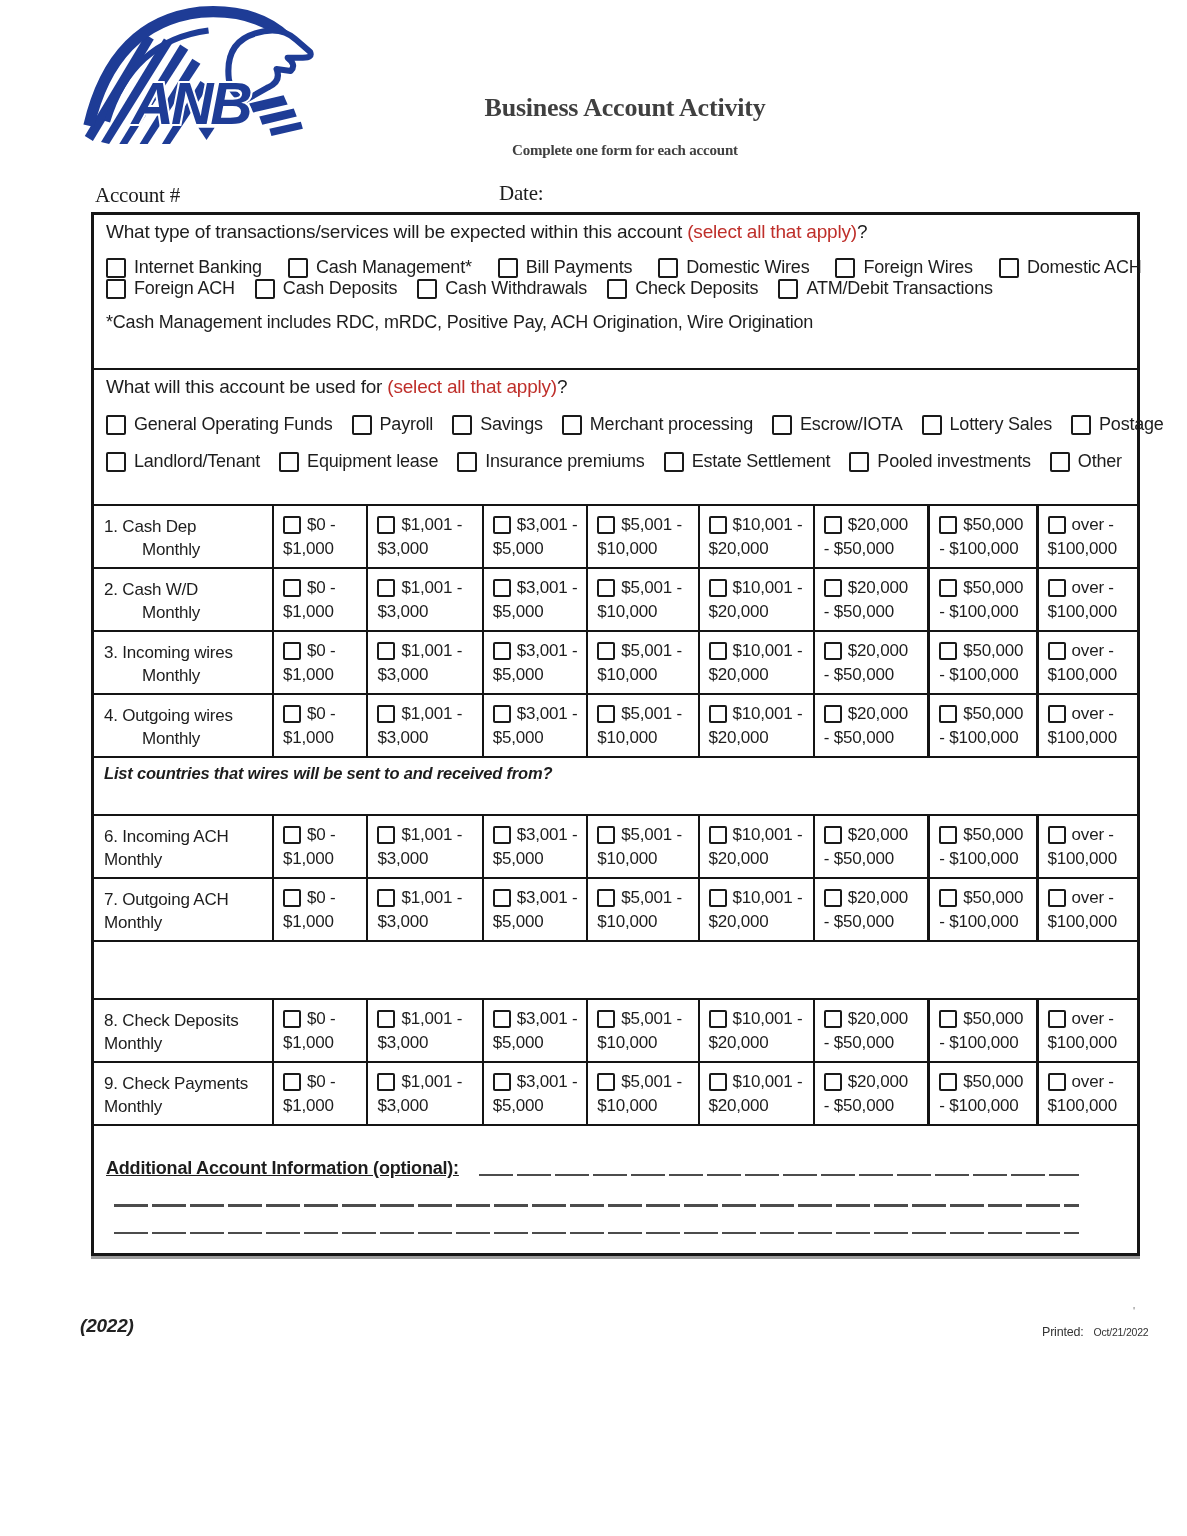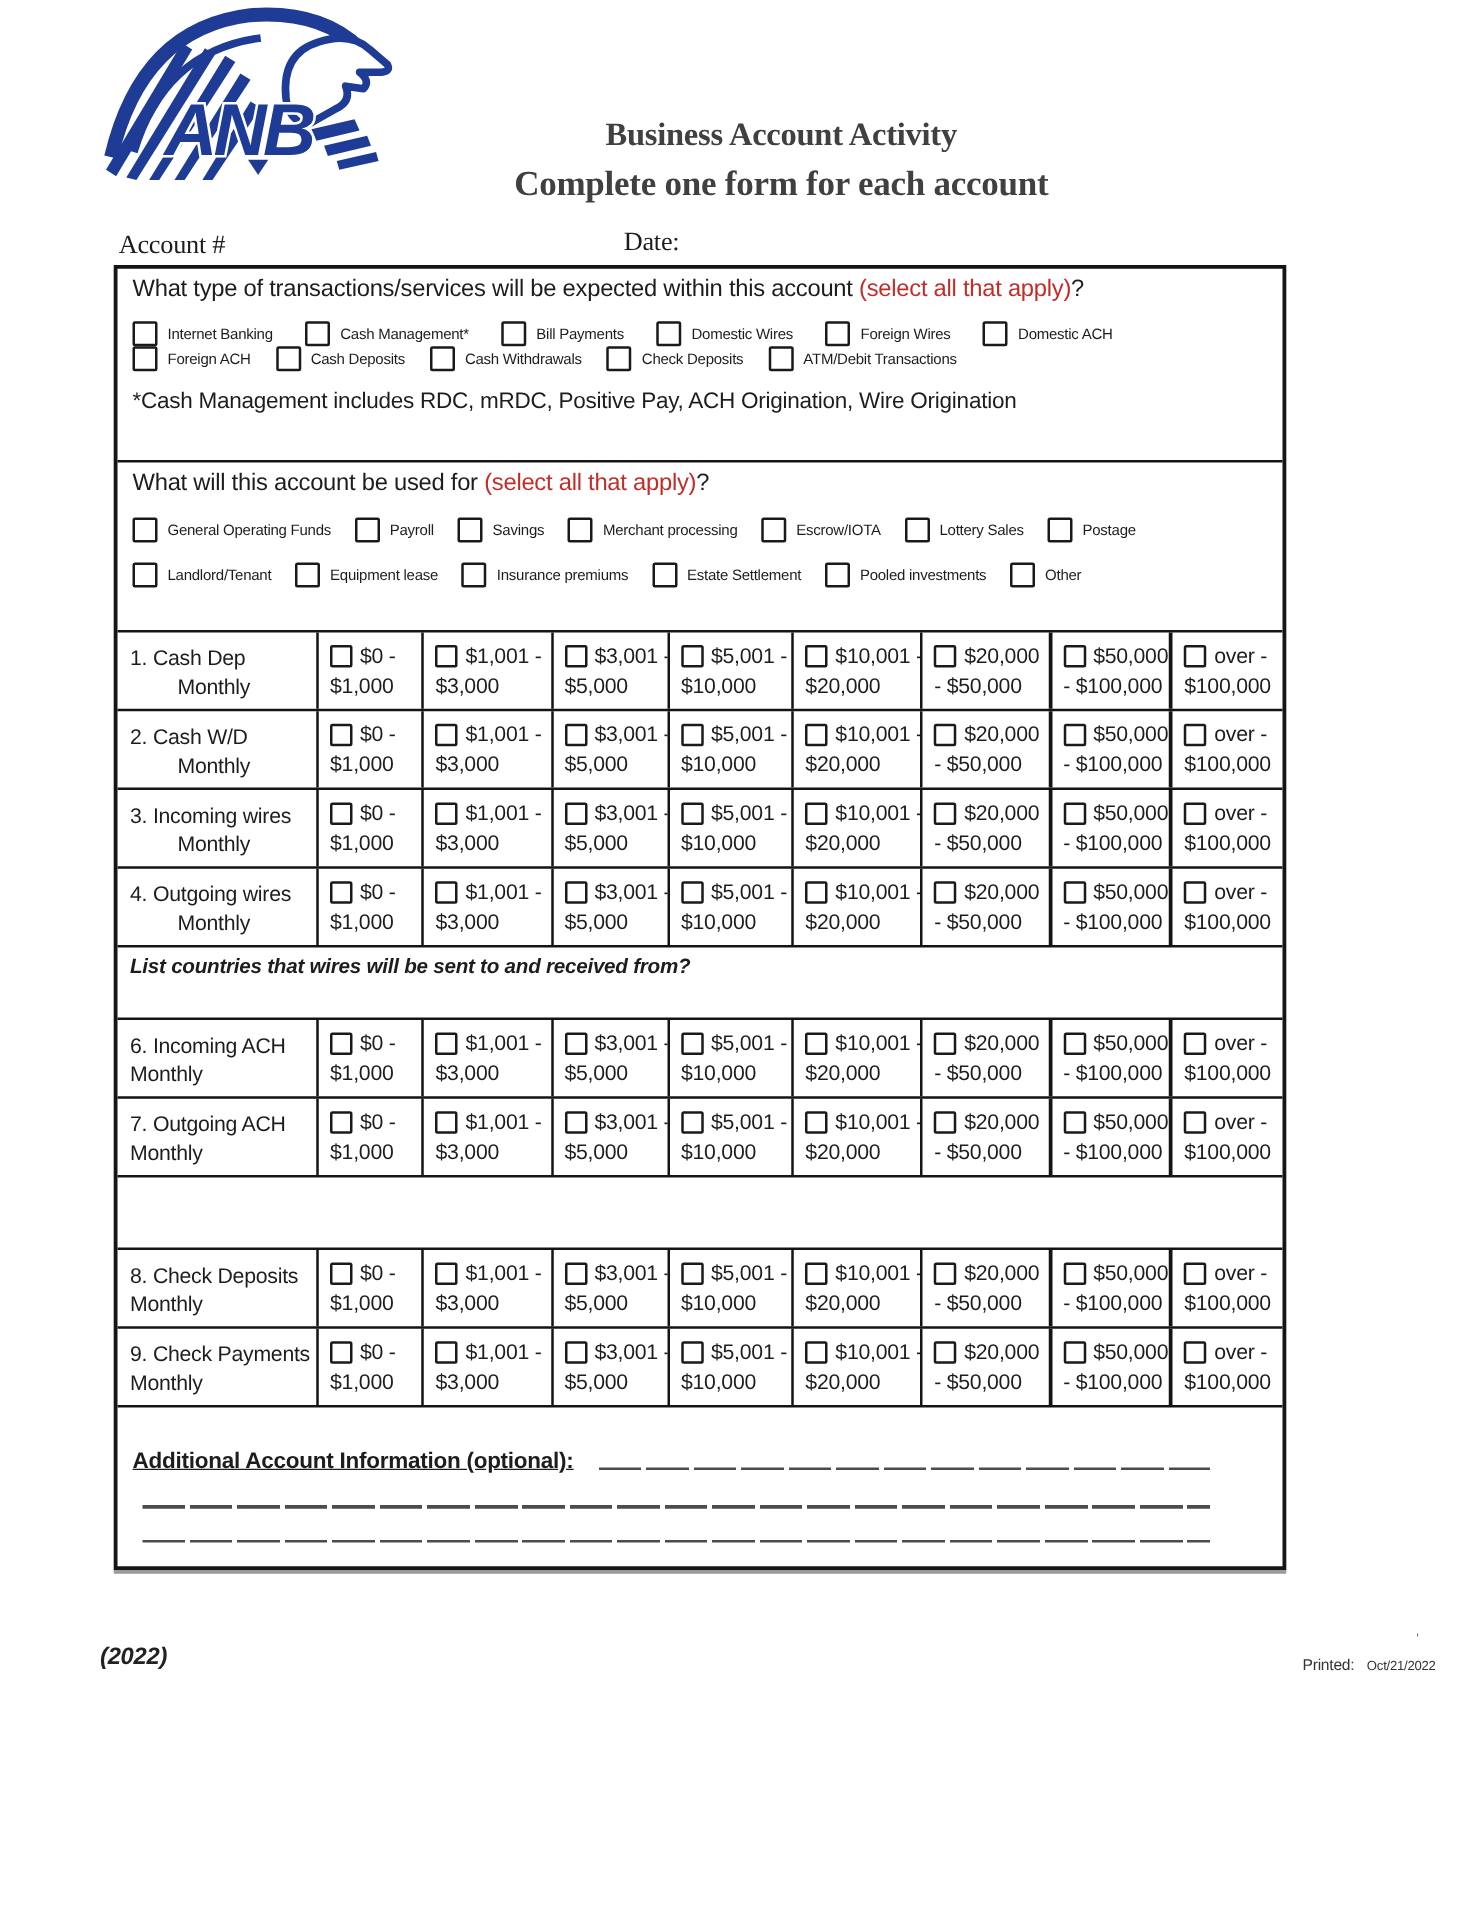--- a/index.html
+++ b/index.html
@@ -4,41 +4,41 @@
 <style>
   html,body{margin:0;padding:0;background:#fff;}
   .page{position:relative;width:1187px;height:1536px;background:#fff;overflow:hidden;
         font-family:"Liberation Sans",sans-serif;color:#1d1d1d;letter-spacing:-0.2px;}
 
   
   .logo{position:absolute;left:78px;top:2px;width:255px;height:142px;}
   .titles{position:absolute;left:300px;top:94px;width:650px;text-align:center;
           font-family:"Liberation Serif",serif;font-weight:bold;color:#404040;}
   .title{font-size:26px;line-height:1.1;}
-  .subtitle{font-size:28px;margin-top:9px;}
+  .subtitle{font-size:15px;margin-top:19px;}
   .acct-label{position:absolute;left:95px;top:183px;font-family:"Liberation Serif",serif;font-size:21px;}
   .date-label{position:absolute;left:499px;top:181px;font-family:"Liberation Serif",serif;font-size:21px;}
 
   
-  .form-box{position:absolute;left:91px;top:212px;width:938px;height:1044px;box-sizing:border-box;
+  .form-box{position:absolute;left:91px;top:212px;width:1049px;height:1044px;box-sizing:border-box;
             border:3px solid #151515;box-shadow:0 3px 0 #9b9b9b;background:#fff;}
 
   .sec{box-sizing:border-box;padding:6px 12px;border-bottom:2px solid #141414;}
   .sec-transactions{height:155px;}
   .sec-usage{height:136px;}
   .q{font-size:19px;}
   .q .red{color:#bf2f2a;}
   .cb-row{display:flex;align-items:center;}
   .gap-lg{gap:26px;margin-top:14px;}
   .gap-md{gap:20px;}
   .gap-sm{gap:19px;margin-top:16px;}
   .cb-item{display:inline-flex;align-items:center;gap:8px;white-space:nowrap;}
   .cb{display:inline-block;width:16px;height:16px;border:2.5px solid #1a1a1a;border-radius:2px;
       background:#fff;flex:0 0 auto;}
-  .cb-lab{font-size:12px;}
+  .cb-lab{font-size:18px;}
   .footnote{margin-top:13px;font-size:18px;}
 
   
   .atable{box-sizing:border-box;}
   .arow{display:grid;grid-template-columns:179fr 95fr 116fr 105fr 112fr 116fr 115fr 109fr 102fr;
         height:63px;box-sizing:border-box;border-bottom:2px solid #141414;}
   .lcell{padding:9px 0 0 10px;font-size:17px;line-height:1.38;}
   .lcell .l2{display:block;}
   .lcell .l2.indent{padding-left:38px;}
   .cell{border-left:2px solid #141414;box-sizing:border-box;padding:8px 0 0 9px;

